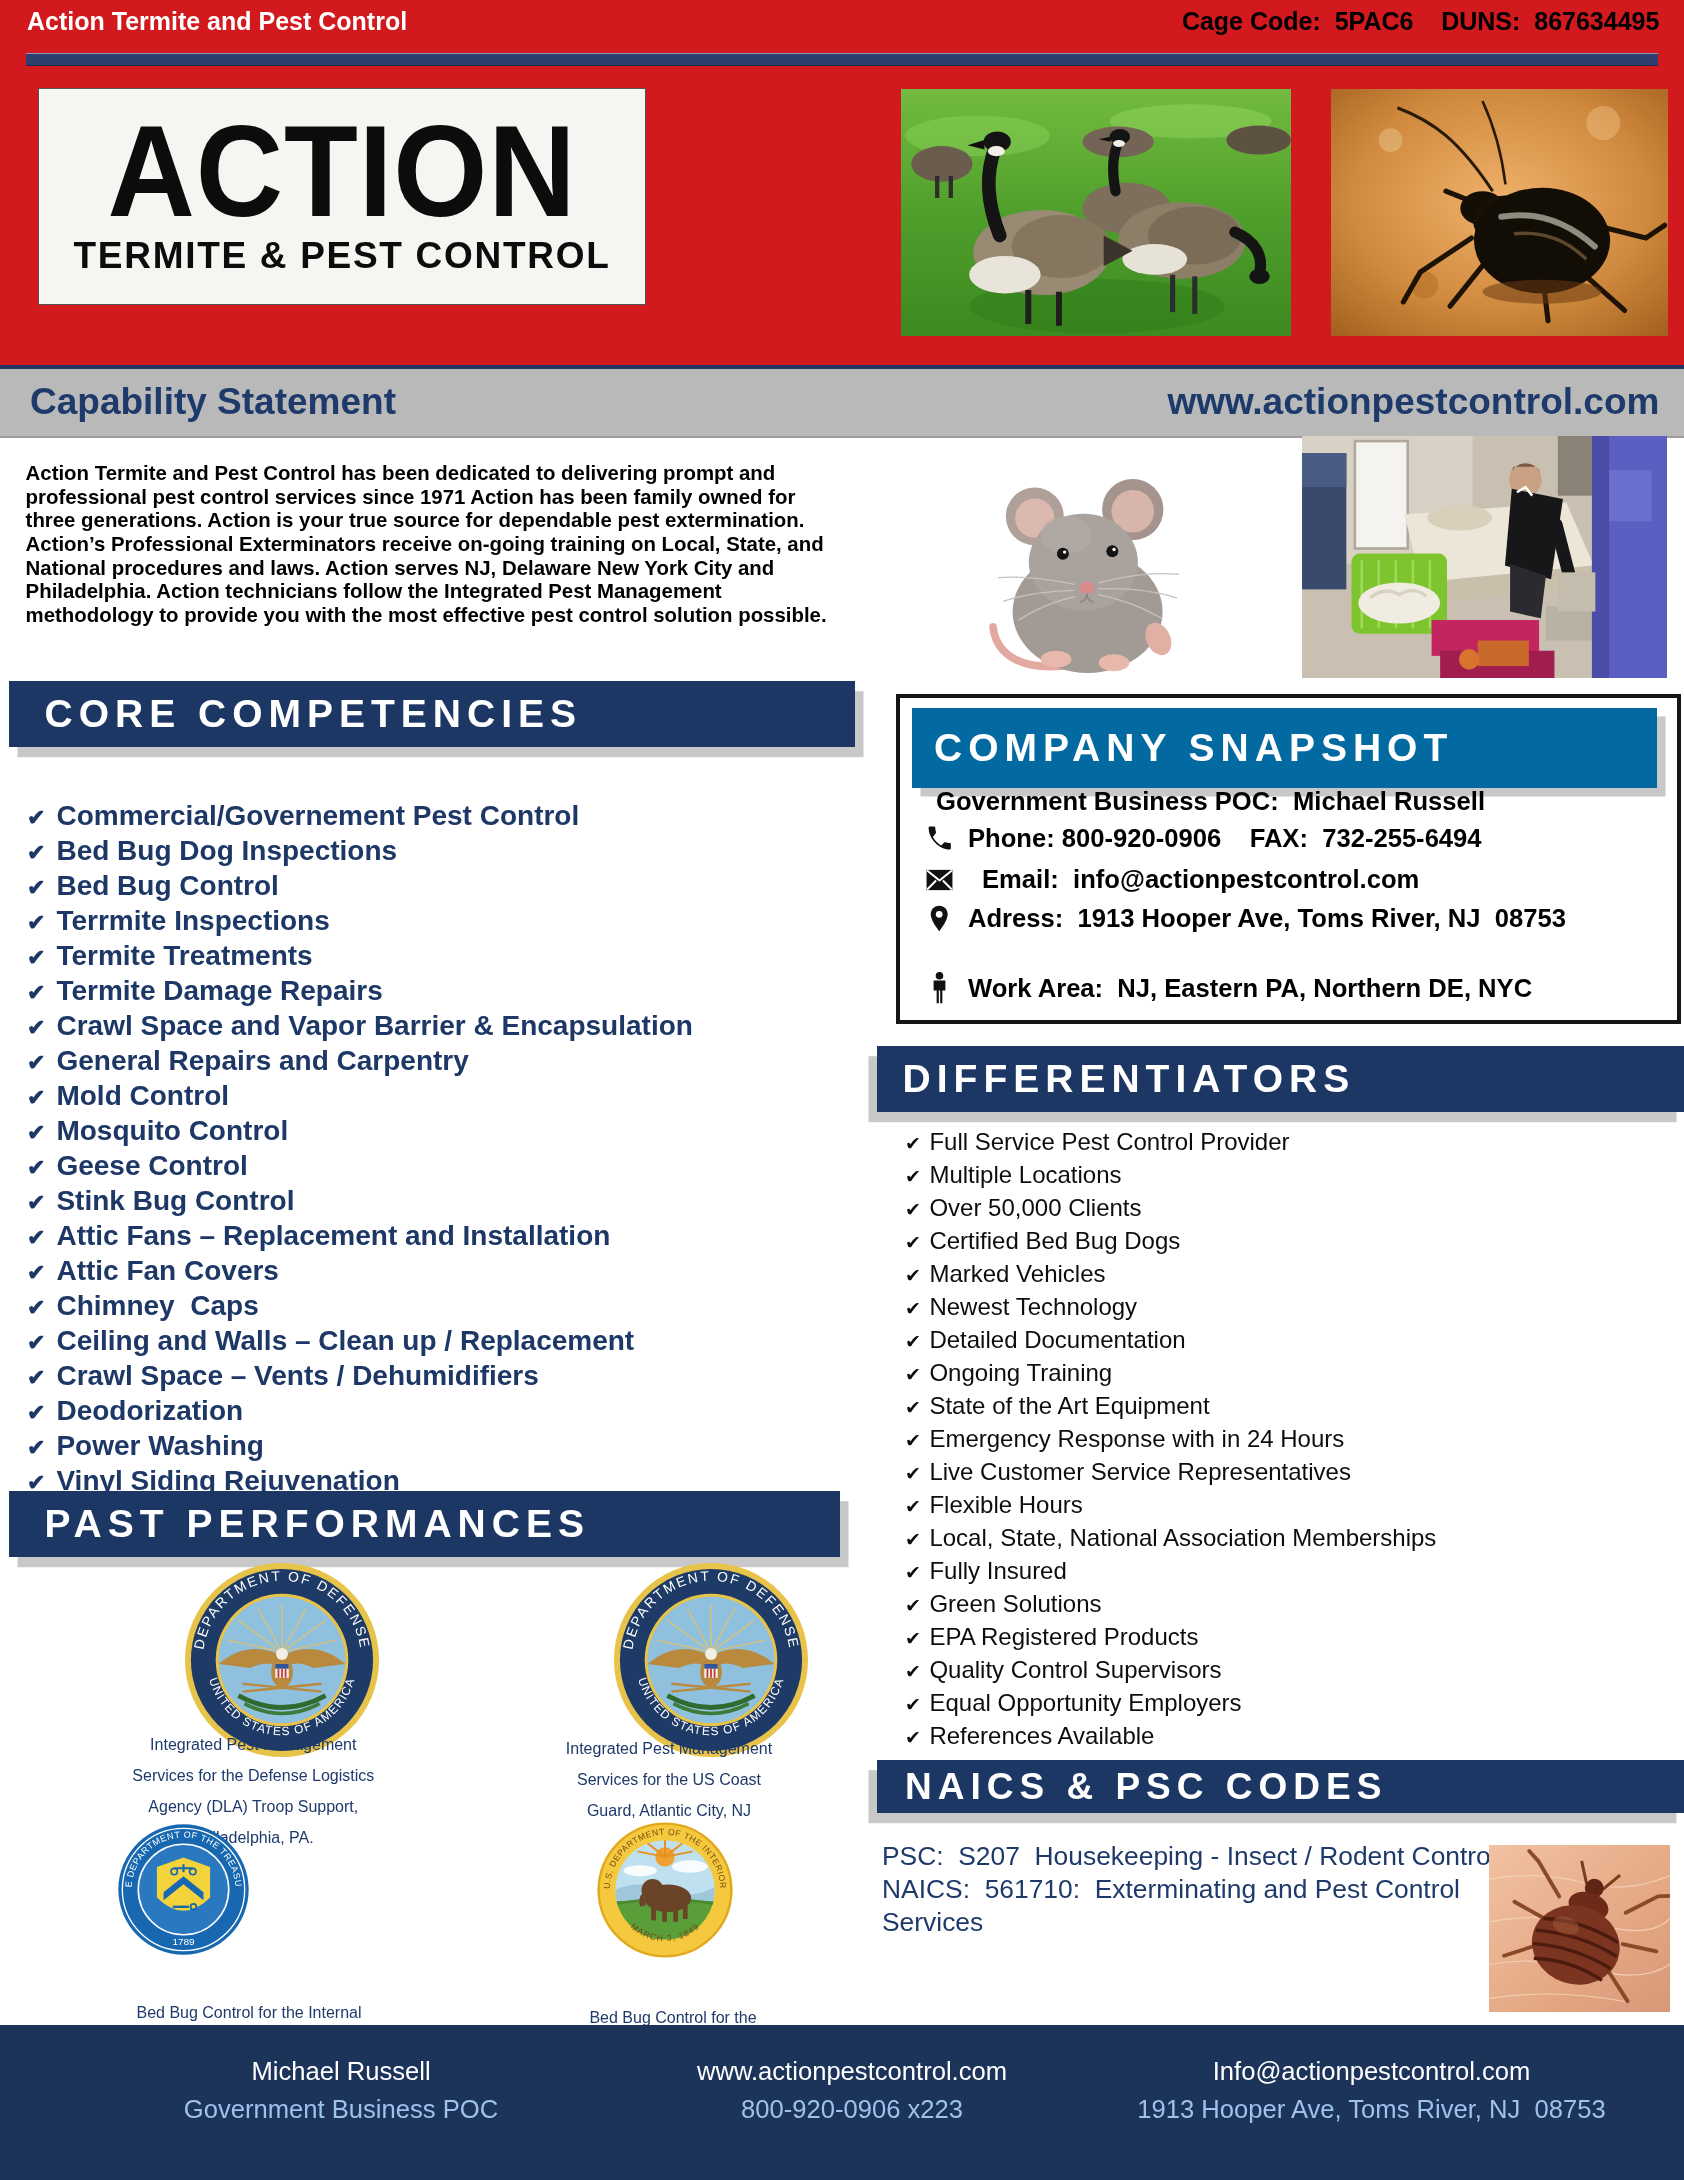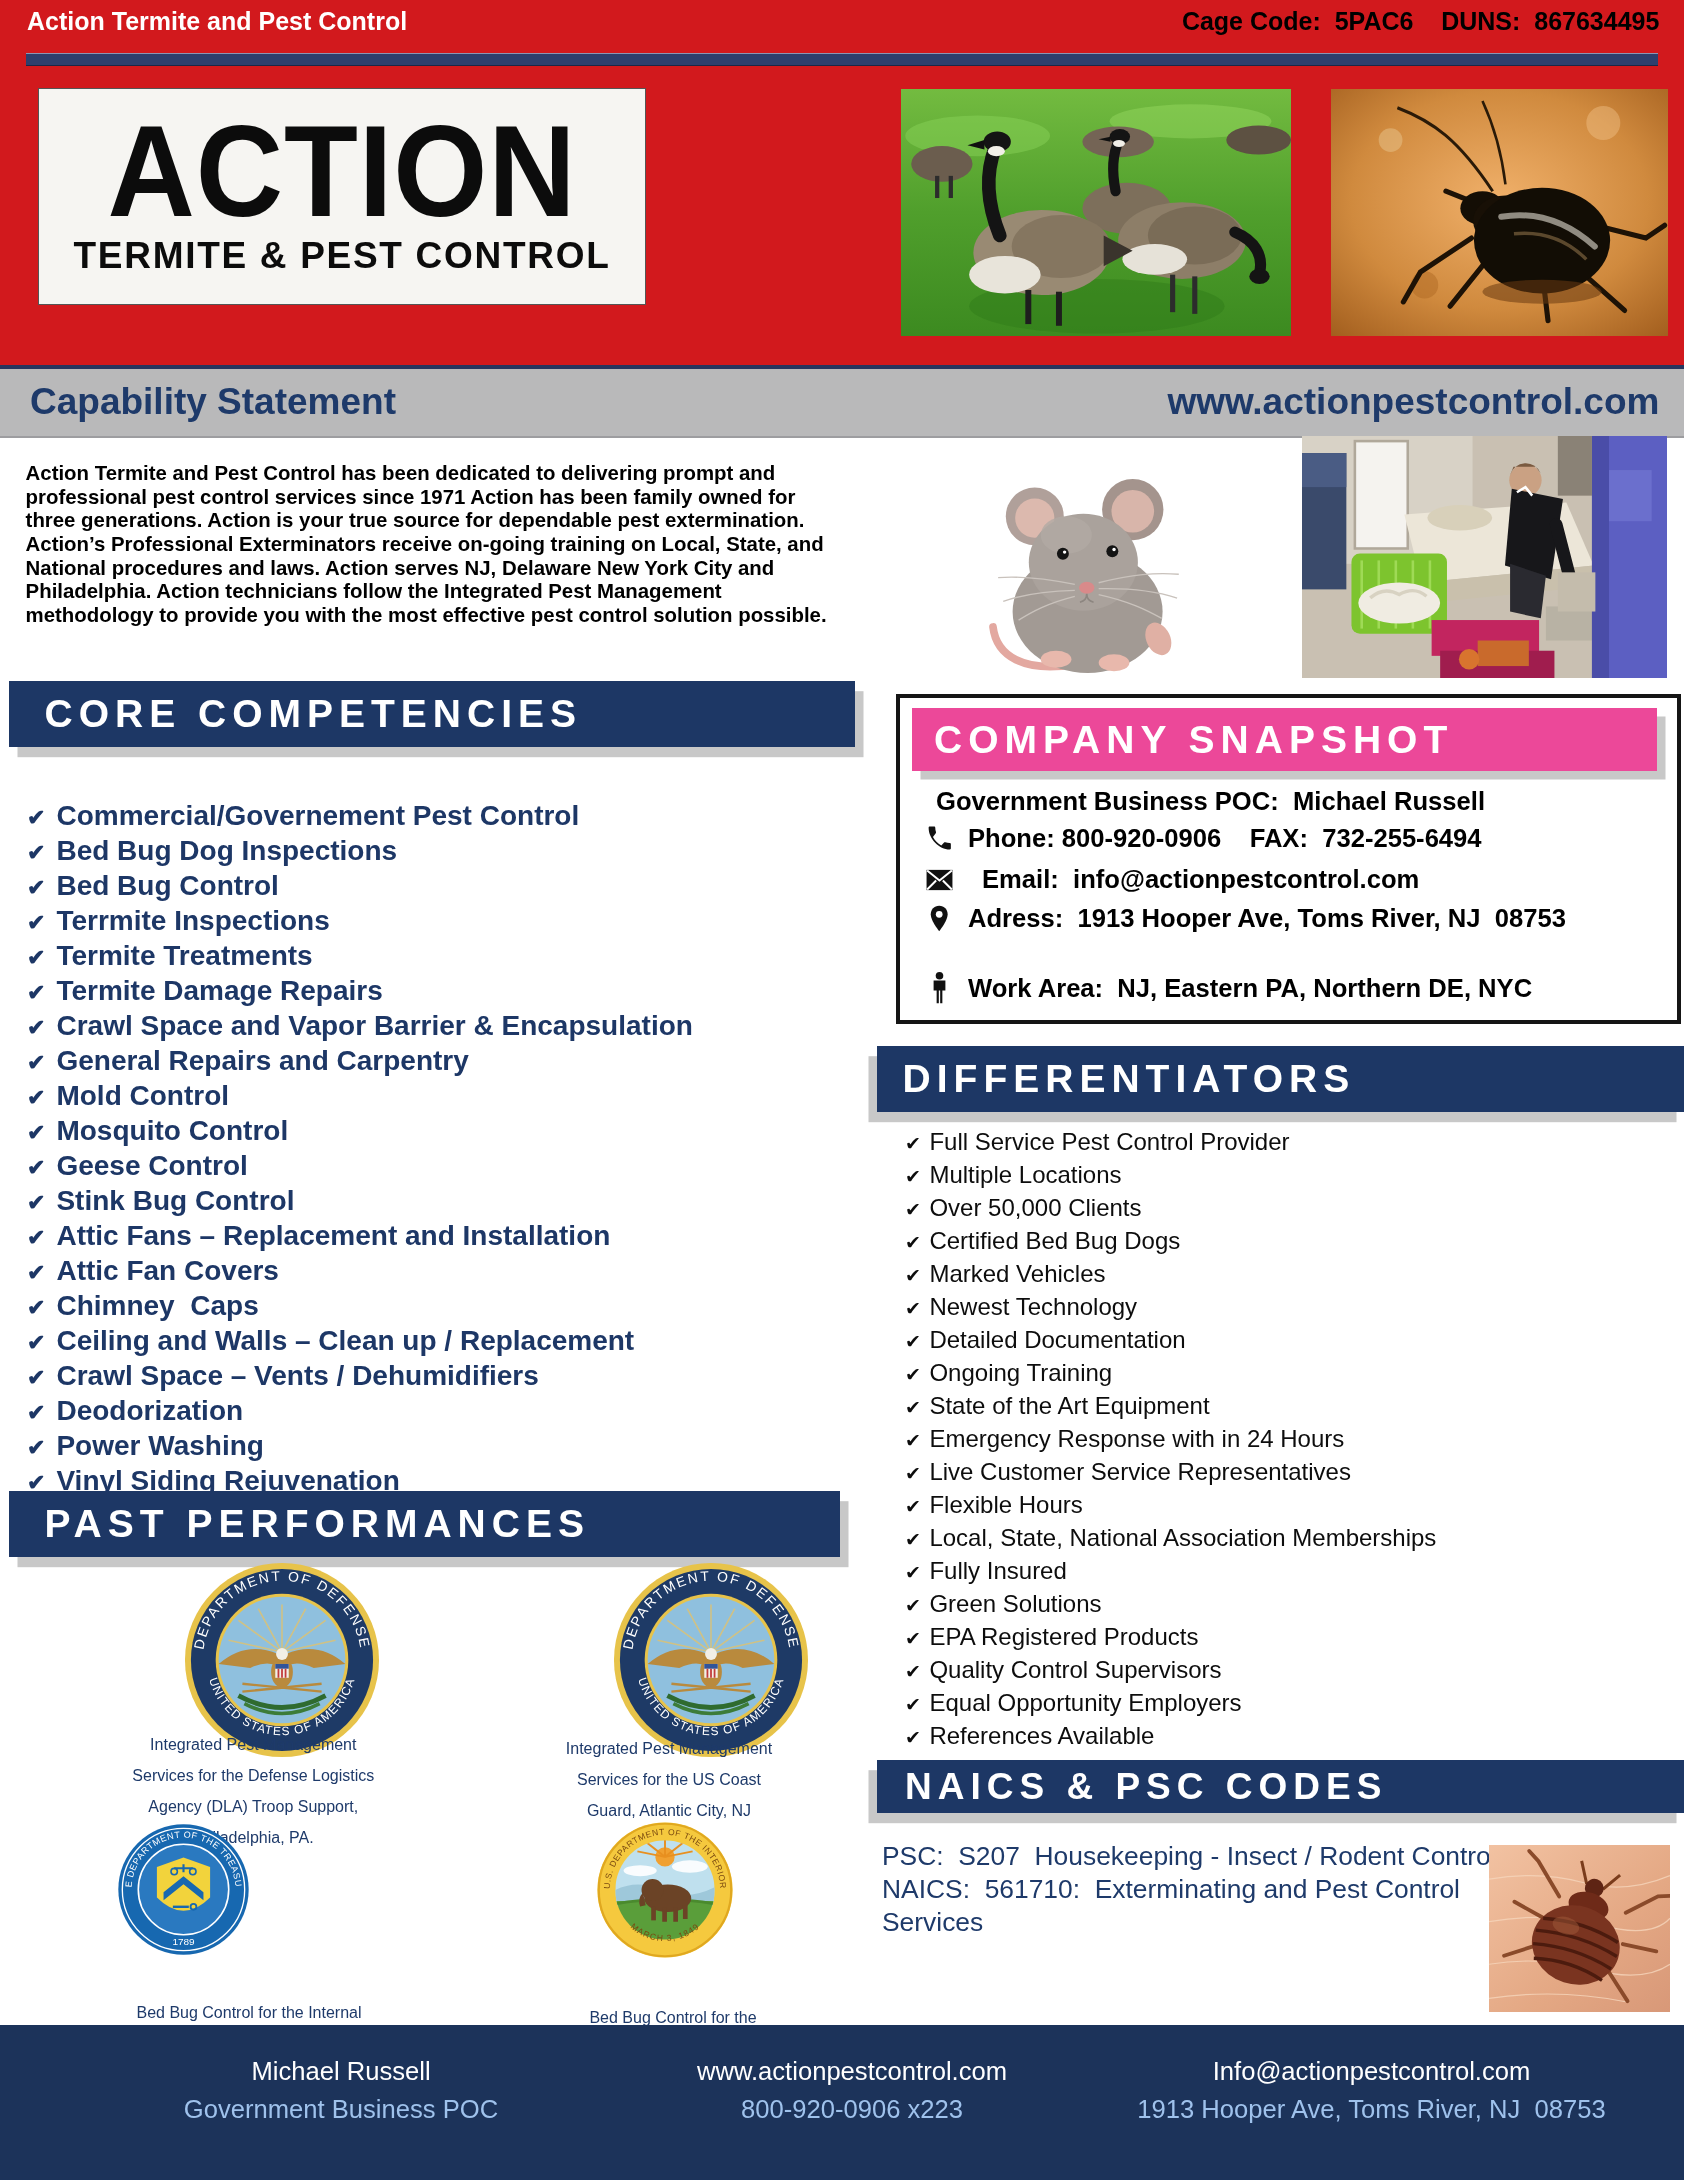--- a/index.html
+++ b/index.html
@@ -47,21 +47,21 @@
   .core-list li{font-size:28px;font-weight:bold;color:#1d3766;line-height:33px;white-space:nowrap;}
   .core-list .chk{font-size:22px;margin-right:11px;}
   .diff-list{left:905px;top:1126px;width:784px;}
   .diff-list li{font-size:24px;color:#0d0d0d;line-height:31px;white-space:nowrap;}
   .diff-list .chk{font-size:19px;margin-right:8.5px;}
   .check-list li span{white-space:pre;}
 
   
   .snapshot-box{position:absolute;left:896px;top:694px;width:777px;height:322px;background:#fff;
                 border:4.3px solid #151515;}
-  .snapshot-header{position:absolute;left:12px;top:10.2px;right:20.4px;height:63px;background:#ec4899;
+  .snapshot-header{position:absolute;left:12px;top:10.2px;right:20.4px;height:80px;background:#0369a1;
                    box-shadow:8.5px 8.5px 0 #c8c8c8;color:#fff;font-size:39px;font-weight:bold;letter-spacing:6px;
                    display:flex;align-items:center;padding-left:22px;}
   .snap-poc{position:absolute;left:36px;top:89px;font-size:25.6px;font-weight:bold;color:#000;white-space:pre;}
   .snap-row{position:absolute;left:22px;display:flex;align-items:center;}
   .snap-row .ic{width:34px;display:flex;justify-content:center;margin-right:12px;}
   .snap-row span{font-size:25.6px;font-weight:bold;color:#000;white-space:pre;}
   .row-phone{top:126px;}
   .row-email{top:167px;gap:14px;}
   .row-address{top:206px;text-align:center;}
   .row-work{top:274px;}

